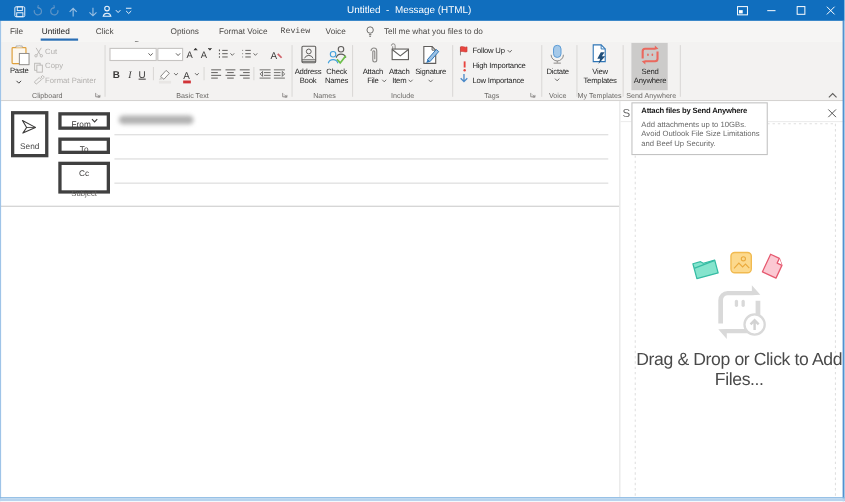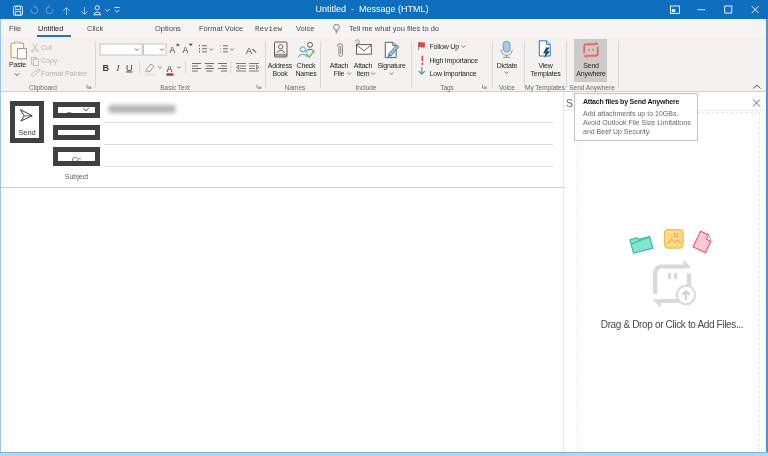--- a/index.html
+++ b/index.html
@@ -8,21 +8,21 @@
   .abs{position:absolute;}
   #titlebar{left:0;top:0;width:768px;height:19px;background:#106ebe;}
   #tabrow{left:1px;top:19px;width:766px;height:19px;background:#f6f5f4;}
   .tab{position:absolute;top:0;height:19px;line-height:20px;font-size:7.5px;color:#4c4a48;}
   #ribbon{left:1px;top:38px;width:766px;height:54px;background:#f3f2f1;border-bottom:1px solid #d2d0ce;box-sizing:border-box;}
   .gdiv{position:absolute;top:3px;height:47px;width:1px;background:#dbd9d7;}
   .glabel{position:absolute;top:45px;height:9px;font-size:6.5px;color:#6b6966;width:80px;text-align:center;line-height:9px;}
   .rt1{position:absolute;font-size:7px;letter-spacing:-0.2px;color:#262626;text-align:center;line-height:8px;}
   .rt2{position:absolute;font-size:7px;color:#b3b1af;line-height:8px;}
   #composer{left:1px;top:92px;width:562px;height:360px;background:#fff;}
-  .fieldbtn{position:absolute;background:#fff;border:5px solid #404040;box-sizing:border-box;
+  .fieldbtn{position:absolute;background:#fff;border:3px solid #404040;box-sizing:border-box;
             font-size:7.5px;color:#3b3a39;text-align:center;}
   .fline{position:absolute;height:1px;background:#dadada;}
   #pane{left:563px;top:92px;width:204px;height:360px;background:#fff;border-left:1px solid #e3e3e3;box-sizing:border-box;}
 </style>
 </head>
 <body>
 <div id="win">
 
   <div id="titlebar" class="abs"></div>
   <div class="abs" style="left:0;top:0;width:744px;height:19px;text-align:center;font-size:9px;color:#fff;line-height:18.5px;">Untitled&nbsp;&nbsp;-&nbsp;&nbsp;Message (HTML)</div>
@@ -75,39 +75,39 @@
   <div class="rt1" style="left:429.5px;top:70px;font-size:7px;">Low Importance</div>
   <div class="rt1" style="left:489px;top:62px;width:36px;">Dictate</div>
   <div class="rt1" style="left:524px;top:62px;width:43px;">View<br>Templates</div>
   <div class="rt1" style="left:572px;top:62px;width:38px;">Send<br>Anywhere</div>
 
   <div id="composer" class="abs"></div>
   <div class="fieldbtn" style="left:10px;top:101px;width:34px;height:42px;"></div>
   <div class="abs" style="left:10px;top:127.5px;width:34px;text-align:center;font-size:7.5px;color:#444;">Send</div>
   <div class="fieldbtn" style="left:53px;top:102px;width:47px;height:16px;line-height:16px;text-align:left;text-indent:9px;">From</div>
   <div class="fieldbtn" style="left:53px;top:125px;width:47px;height:15px;line-height:15px;">To</div>
-  <div class="fieldbtn" style="left:53px;top:147px;width:47px;height:19px;line-height:15px;">Cc</div>
+  <div class="fieldbtn" style="left:53px;top:147px;width:47px;height:29px;line-height:15px;">Cc</div>
   <div class="abs" style="left:53px;top:173px;width:47px;text-align:center;font-size:7px;color:#605e5c;">Subject</div>
   <div class="fline" style="left:104px;top:122px;width:449px;"></div>
   <div class="fline" style="left:104px;top:144px;width:449px;"></div>
   <div class="fline" style="left:104px;top:166px;width:449px;"></div>
   <div class="fline" style="left:0px;top:187px;width:563px;background:#cccccc;"></div>
   <div class="abs" style="left:108px;top:105px;width:68px;height:8px;border-radius:4px;background:#b2b2b2;filter:blur(2px);"></div>
 
   <div id="pane" class="abs"></div>
   <div class="abs" style="left:566px;top:97px;font-size:10.5px;color:#666;">S</div>
   <div class="abs" style="left:564px;top:110px;width:204px;height:1px;background:#ededed;"></div>
   <svg class="abs" style="left:0;top:0;" width="768" height="456" viewBox="0 0 768 456" fill="none">
     <g stroke="#e0e0e0" stroke-width="1" stroke-dasharray="2.2,2.6">
       <path d="M577.5,112.5 H759.5"></path>
       <path d="M577.5,112.5 V456"></path>
       <path d="M759.5,112.5 V456"></path>
     </g>
   </svg>
-  <div class="abs" style="left:578px;top:318.5px;width:188px;text-align:center;font-size:10px;letter-spacing:-0.35px;color:#4a4a4a;">Drag &amp; Drop or Click to Add Files...</div>
+  <div class="abs" style="left:578px;top:318.5px;width:188px;text-align:center;font-size:16px;letter-spacing:-0.35px;color:#4a4a4a;">Drag &amp; Drop or Click to Add Files...</div>
 
   <svg class="abs" style="left:0;top:0;" width="768" height="456" viewBox="0 0 768 456" fill="none">
 
     <g stroke="#e6eff9" stroke-width="0.9">
       <rect x="13.5" y="6.2" width="9" height="9" rx="1"></rect>
       <rect x="15.7" y="6.2" width="4.6" height="3.4"></rect>
       <rect x="15.2" y="11.6" width="5.6" height="3.6"></rect>
     </g>
     <g stroke="#5e94c6" stroke-width="1.1">
       <path d="M31.3,9.2 a3.3,3.3 0 1 0 3.2,-2.2"></path>

